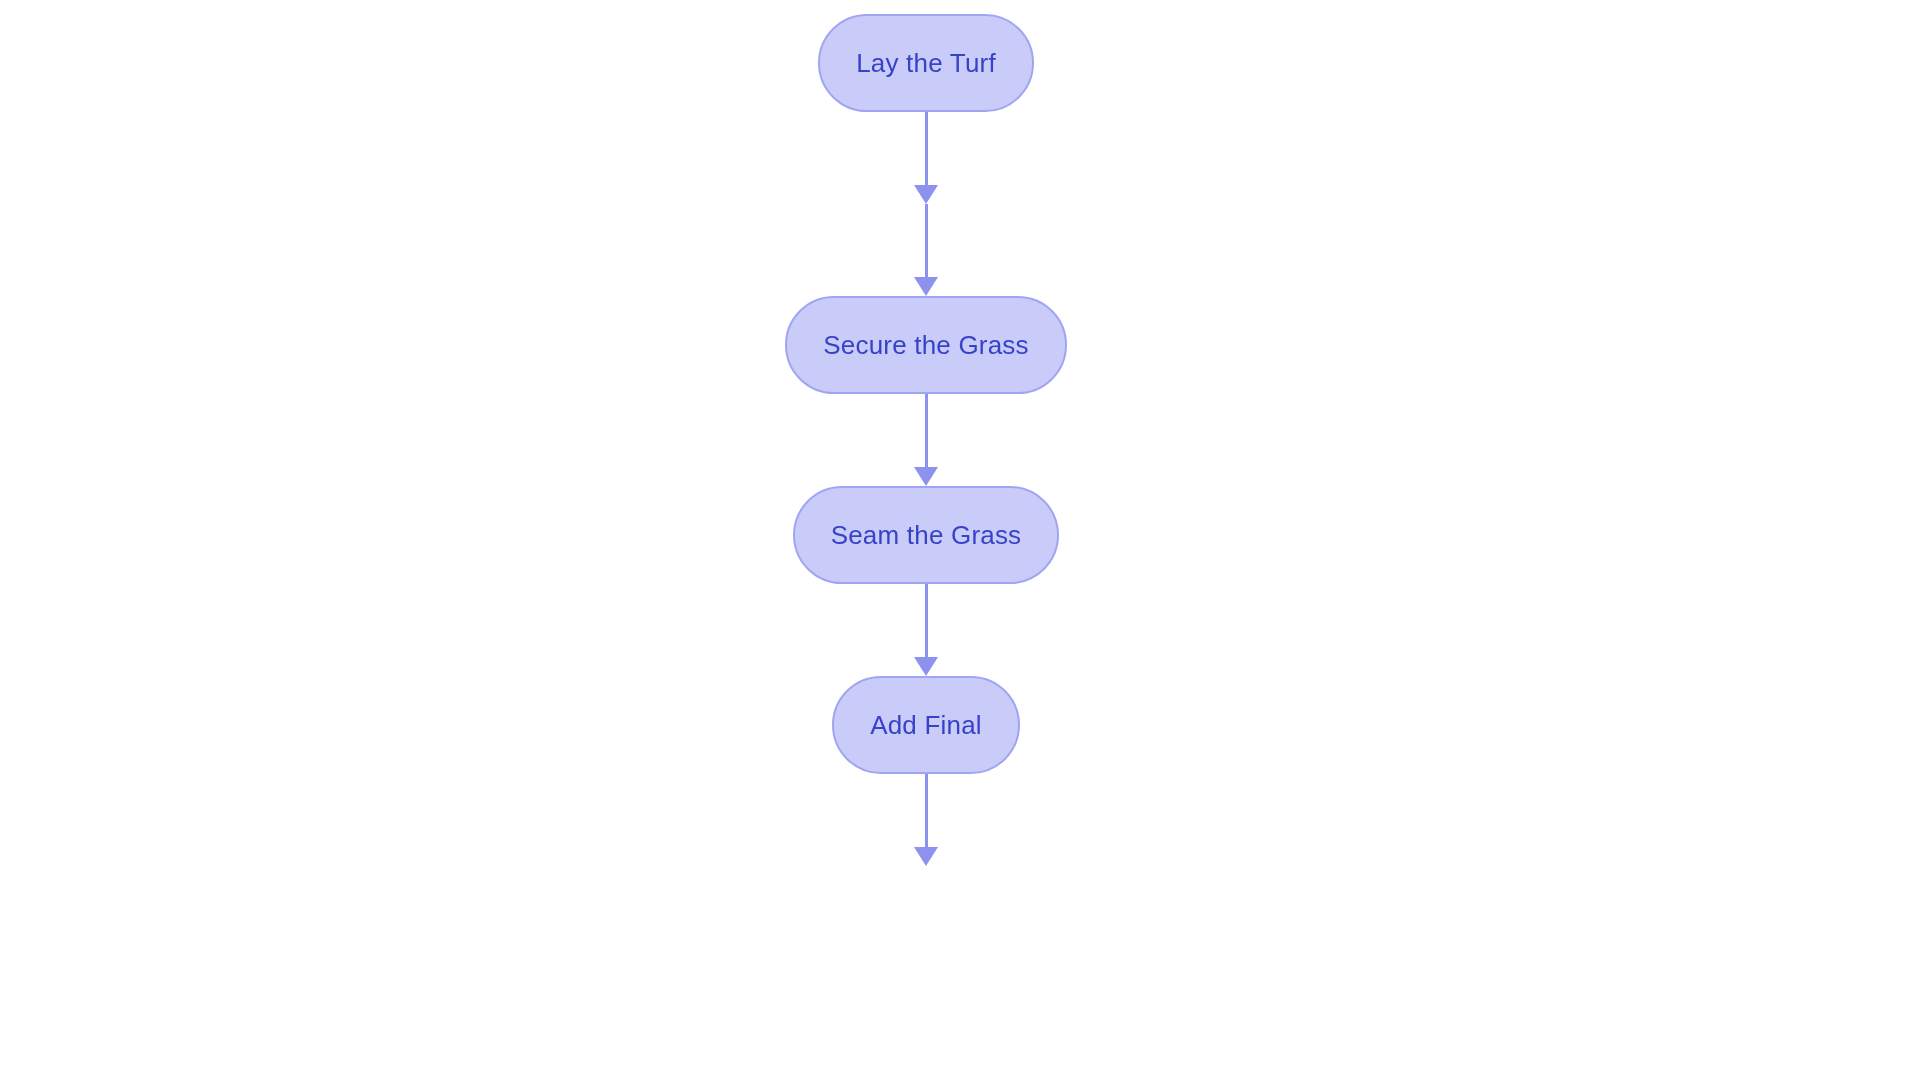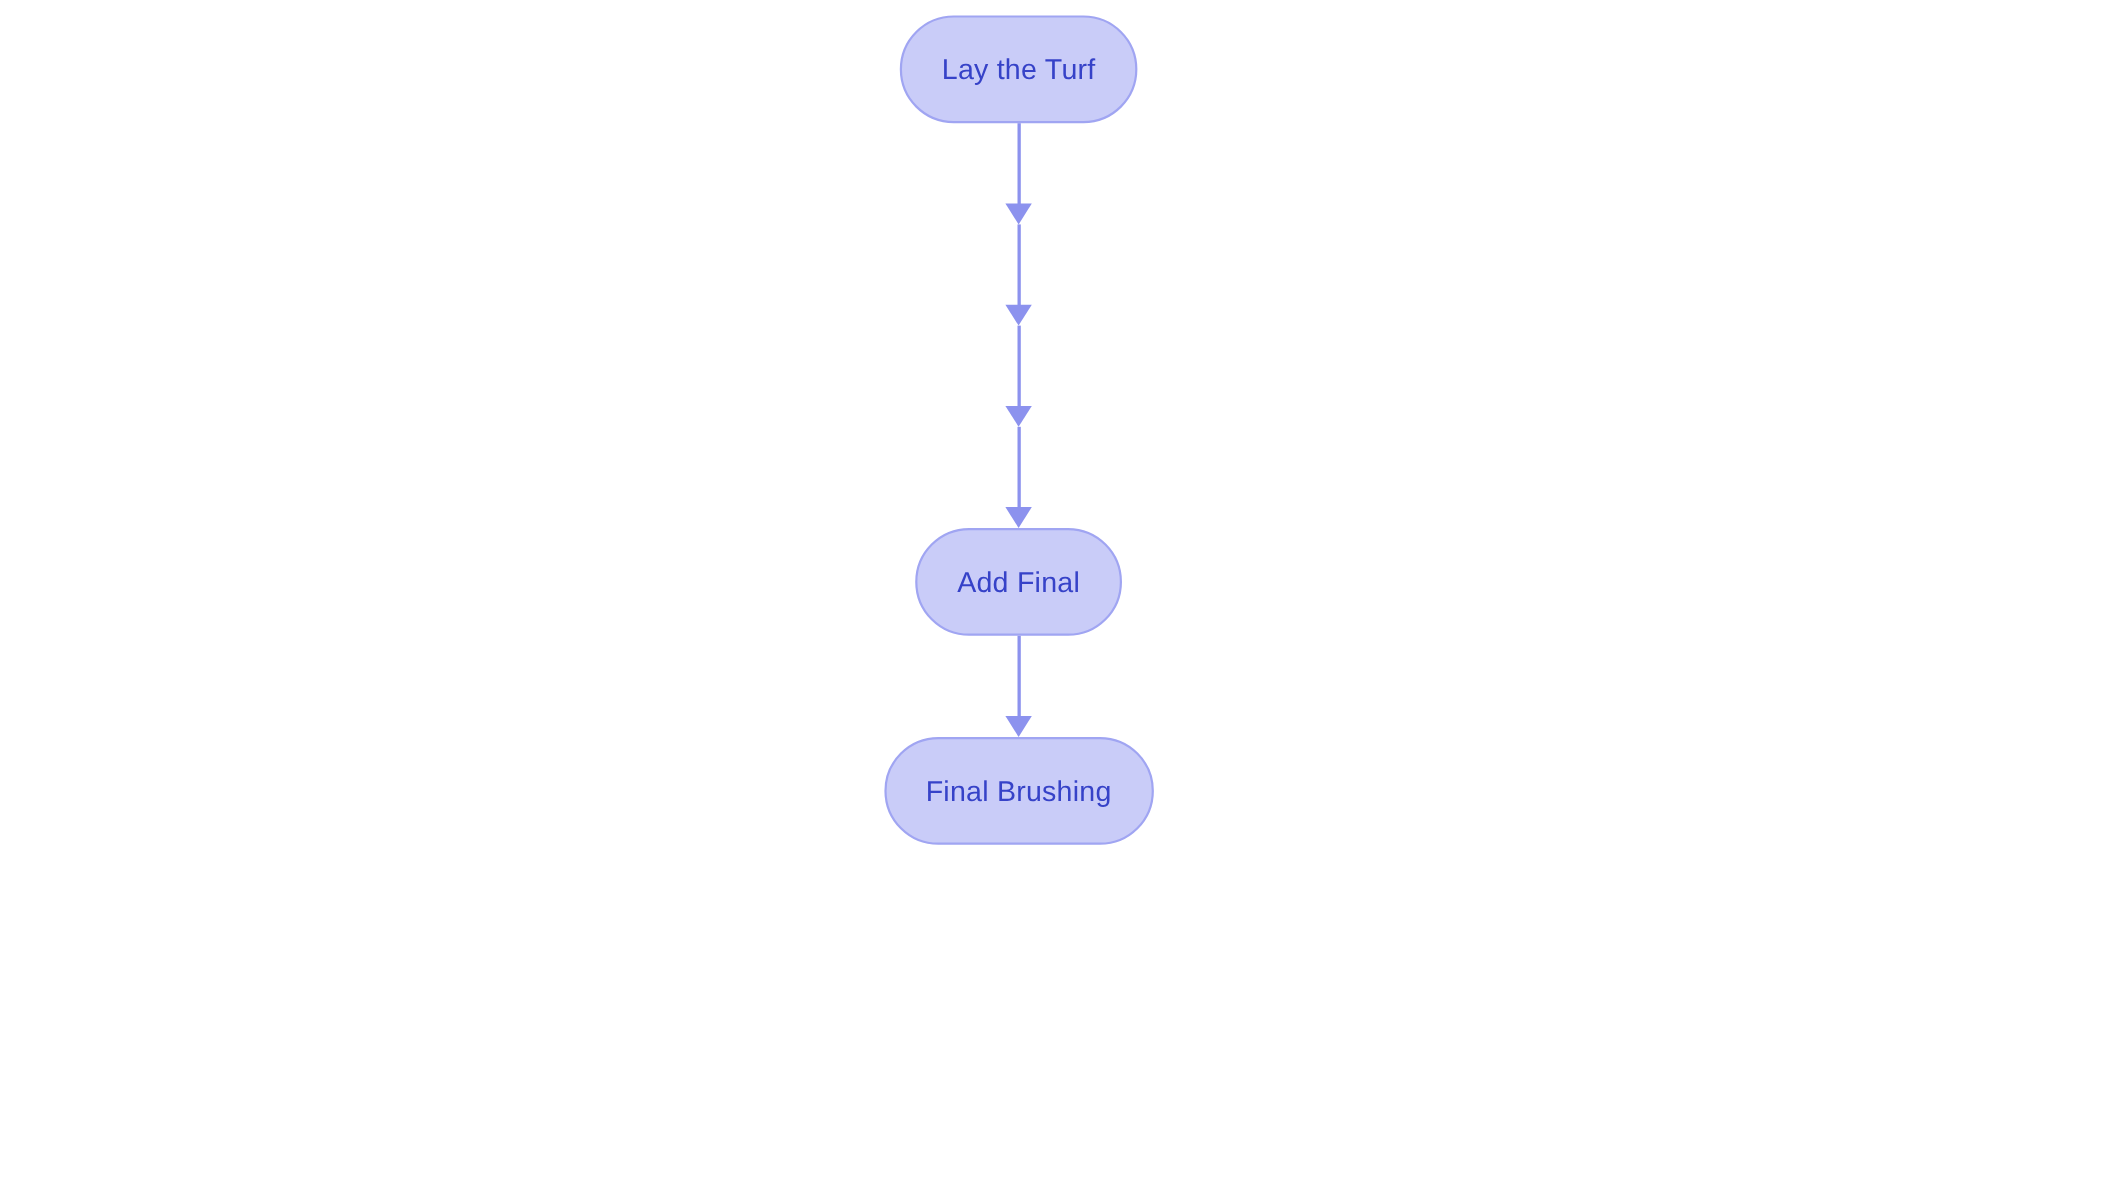--- a/index.html
+++ b/index.html
@@ -73,35 +73,36 @@
       <div class="line"></div>
       <div class="head"></div>
     </div>
 
 
     <div class="connector">
       <div class="line"></div>
       <div class="head"></div>
     </div>
 
+    <div class="node">Secure the Grass</div>
 
     <div class="connector">
       <div class="line"></div>
       <div class="head"></div>
     </div>
 
+    <div class="node">Seam the Grass</div>
 
     <div class="connector">
       <div class="line"></div>
       <div class="head"></div>
     </div>
 
     <div class="node">Add Final</div>
 
     <div class="connector">
       <div class="line"></div>
       <div class="head"></div>
     </div>
 
-    <div class="node">Final Brushing</div>
 
   </div>
 </div>
 
 </body></html>

